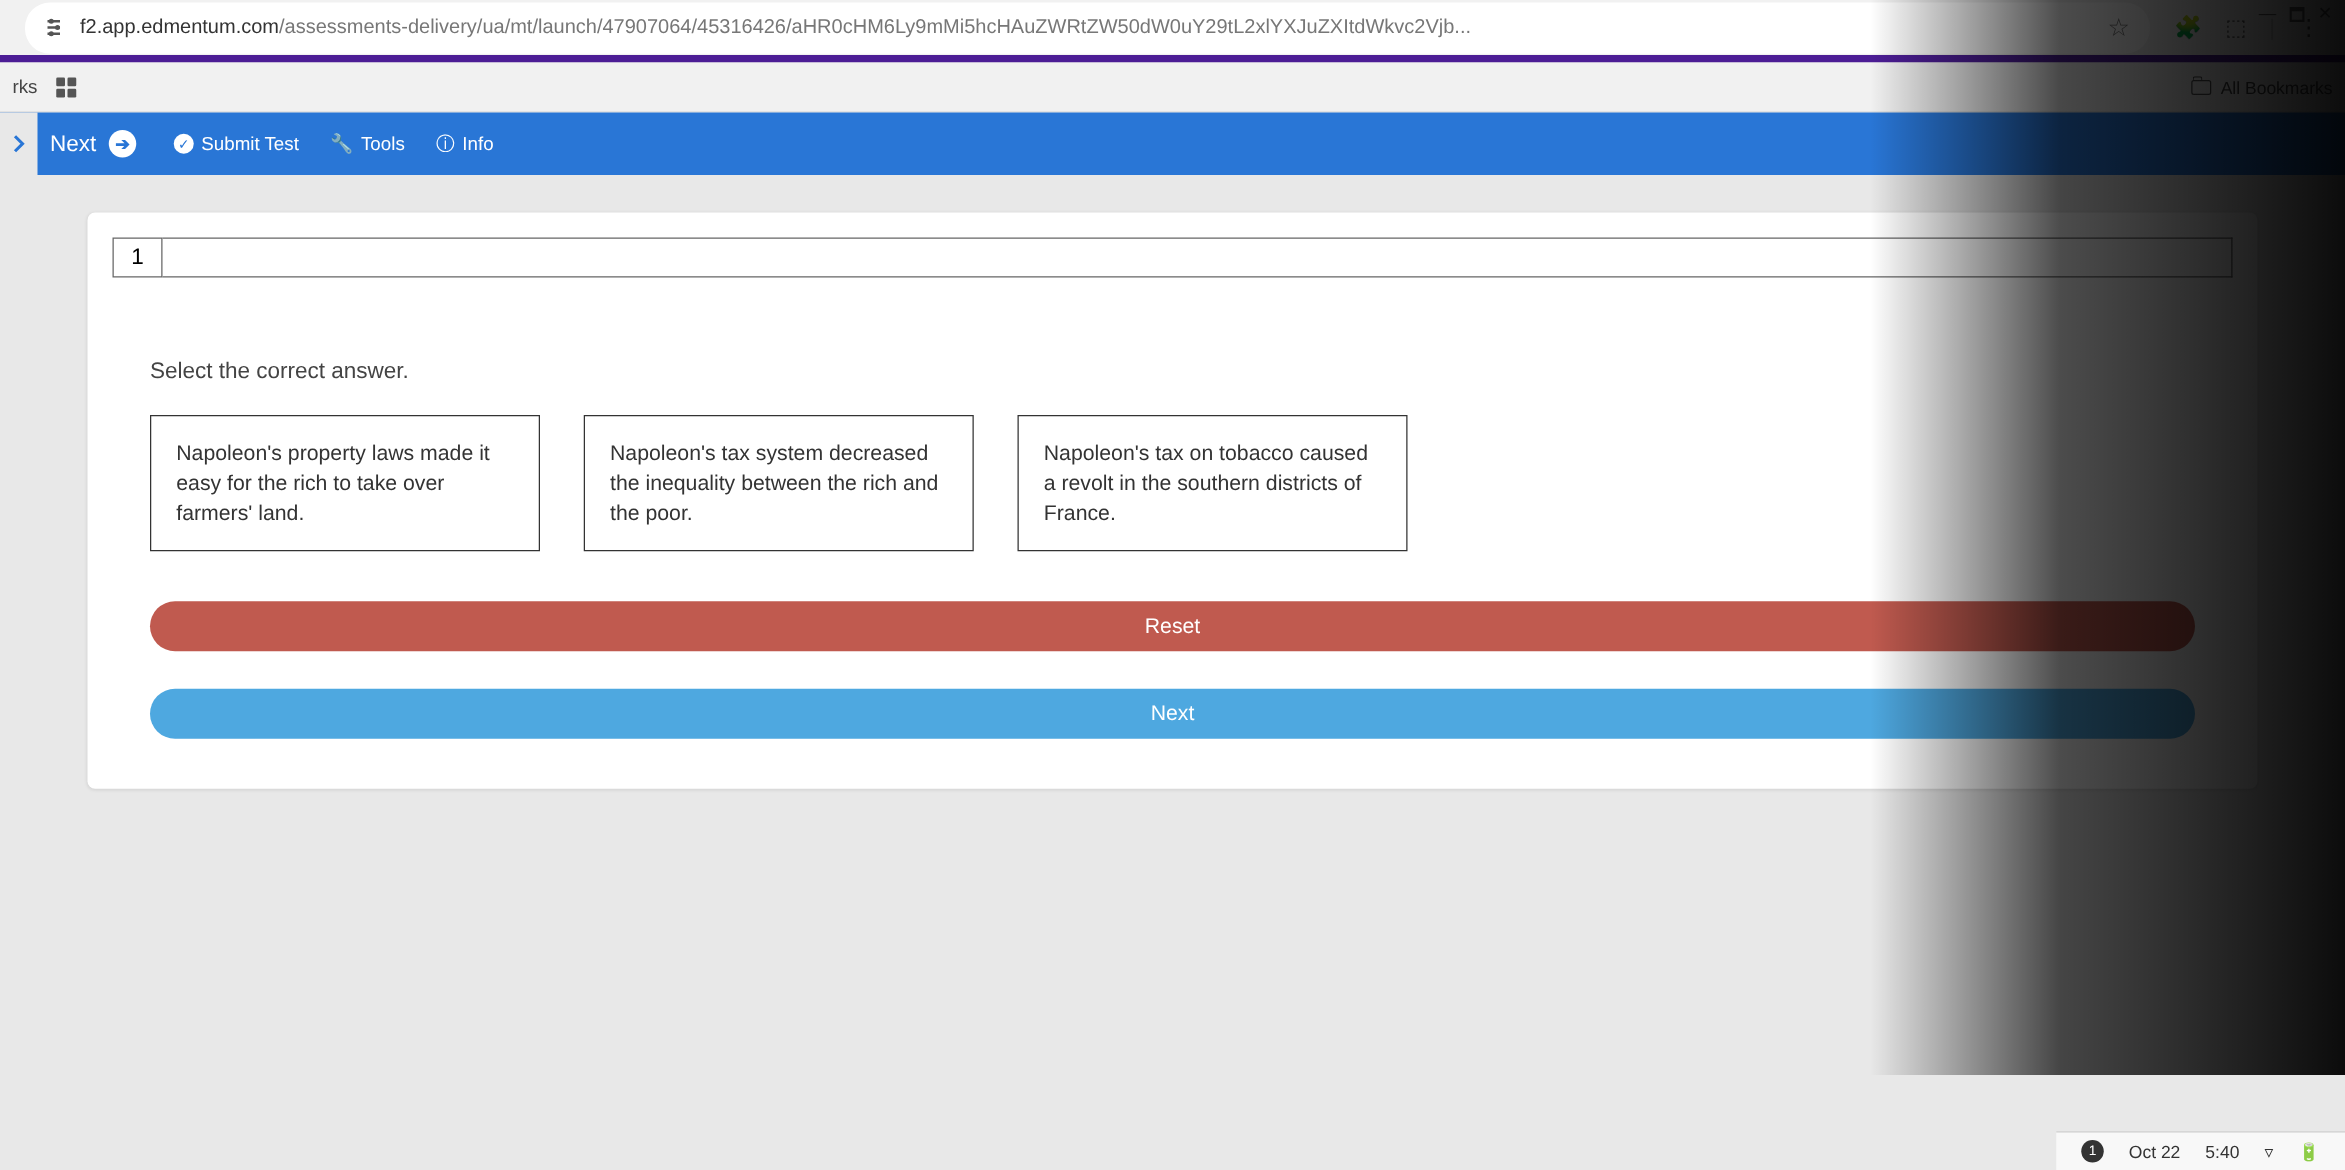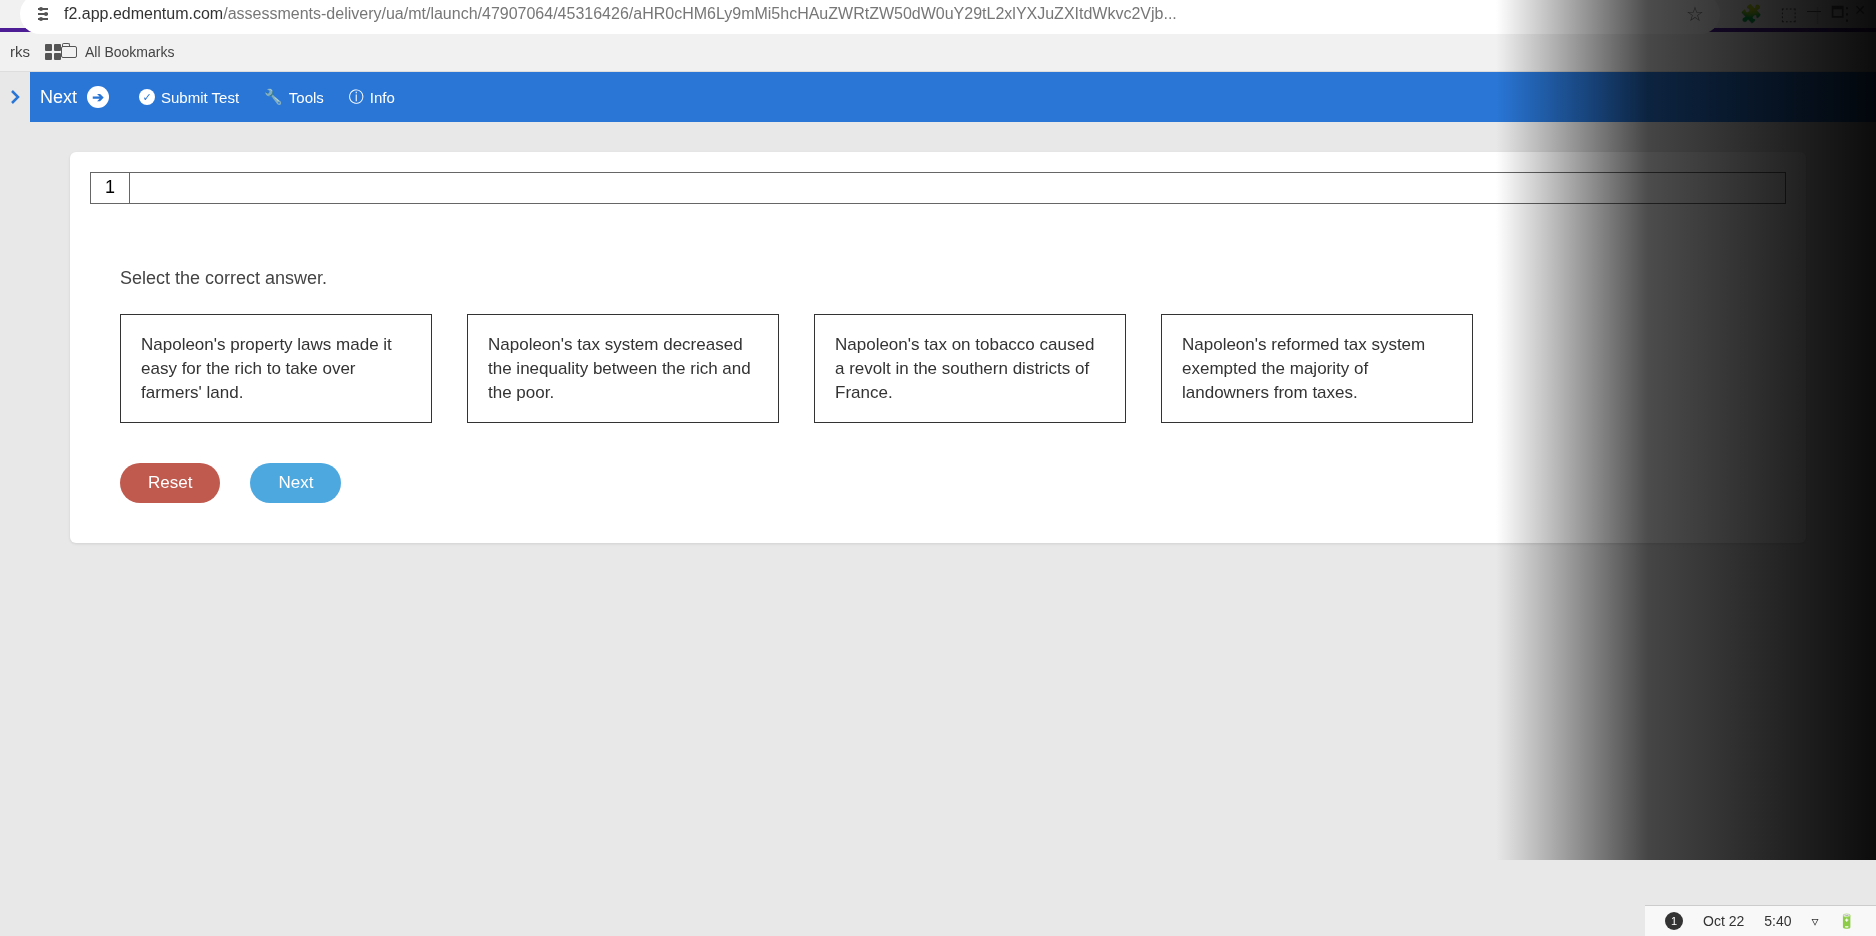--- a/index.html
+++ b/index.html
@@ -1,28 +1,28 @@
 <!DOCTYPE html>
 <html><head>
   <meta charset="utf-8">
   <style>
     * { margin: 0; padding: 0; box-sizing: border-box; font-family: Arial, sans-serif; }
     body { background: #e8e8e8; width: 1876px; height: 936px; overflow: hidden; position: relative; }
     
-    .browser-chrome { background: #f1f1f1; height: 32px; display: flex; align-items: center; padding: 0 20px; border-bottom: 4px solid #4c1d95; }
+    .browser-chrome { background: #f1f1f1; height: 50px; display: flex; align-items: center; padding: 0 20px; border-bottom: 6px solid #4c1d95; }
     .url-bar { flex: 1; background: #fff; border-radius: 20px; padding: 8px 16px; display: flex; align-items: center; gap: 10px; margin-right: 20px; }
     .site-icon { width: 18px; height: 18px; display: flex; align-items: center; justify-content: center; font-size: 12px; }
     .url-text { color: #333; font-size: 16px; flex: 1; white-space: nowrap; overflow: hidden; }
     .url-text .domain { color: #333; }
     .url-text .path { color: #777; }
     .browser-icons { display: flex; gap: 18px; align-items: center; color: #555; }
     .browser-icons span { cursor: pointer; font-size: 18px; }
     .window-controls { position: absolute; top: 2px; right: 10px; display: flex; gap: 10px; color: #666; font-size: 14px; }
     
-    .bookmarks-bar { background: #f1f1f1; height: 40px; display: flex; align-items: center; padding: 0 10px; justify-content: flex-start; border-bottom: 1px solid #ddd; }
+    .bookmarks-bar { background: #f1f1f1; height: 40px; display: flex; align-items: center; padding: 0 10px; justify-content: space-between; border-bottom: 1px solid #ddd; gap: 35px; }
     .bookmarks-left { display: flex; align-items: center; gap: 15px; color: #444; font-size: 15px; }
     .bookmarks-right { display: flex; align-items: center; gap: 8px; color: #444; font-size: 14px; }
     .grid-icon { display: inline-grid; grid-template-columns: 1fr 1fr; gap: 2px; width: 16px; height: 16px; }
     .grid-icon span { background: #555; border-radius: 1px; }
     
     .app-header { background: #2976d6; color: #fff; height: 50px; display: flex; align-items: center; padding: 0 30px; }
     .nav-arrow { width: 30px; height: 50px; display: flex; align-items: center; justify-content: center; background: #e8e8e8; color: #666; font-size: 24px; cursor: pointer; margin-left: -30px; margin-right: 10px; }
     .next-nav { display: flex; align-items: center; gap: 10px; font-size: 18px; margin-right: 30px; }
     .next-nav .circle-arrow { width: 22px; height: 22px; border-radius: 50%; background: #fff; color: #2976d6; display: flex; align-items: center; justify-content: center; font-size: 14px; font-weight: bold; }
     .test-title { font-size: 22px; font-weight: 300; flex: 1; }
@@ -37,21 +37,21 @@
     .q-num-box { border: 1px solid #666; padding: 4px 14px; font-size: 18px; background: #fff; }
     .q-line-box { border: 1px solid #666; border-left: none; flex: 1; height: 32px; }
     
     .question-body { padding: 20px 50px 40px 50px; }
     .instruction { font-size: 18px; color: #444; margin-bottom: 25px; margin-top: 24px; }
     .question-text { font-size: 18px; color: #333; margin-bottom: 35px; }
     
     .answers-row { display: flex; gap: 35px; margin-bottom: 40px; align-items: stretch; }
     .answer-box { border: 1.5px solid #333; padding: 18px 20px; width: 312px; font-size: 17px; color: #333; cursor: pointer; line-height: 1.4; display: flex; align-items: flex-start; }
     
-    .action-buttons { display: flex; gap: 30px; justify-content: flex-start; }
+    .action-buttons { display: flex; gap: 30px; justify-content: flex-end; flex-direction: column; }
     .btn { border: none; padding: 10px 28px; border-radius: 22px; font-size: 17px; color: #fff; cursor: pointer; font-weight: 500; }
     .btn-reset { background: #c05a4f; }
     .btn-next { background: #4ea8e0; }
     
     .taskbar { position: absolute; bottom: 0; right: 0; background: #f8f8f8; padding: 6px 20px; display: flex; align-items: center; gap: 20px; font-size: 14px; color: #333; border-top: 1px solid #ccc; }
     .taskbar .notif { width: 18px; height: 18px; background: #333; border-radius: 50%; color: #fff; display: flex; align-items: center; justify-content: center; font-size: 11px; }
     
     .dark-side { position: absolute; right: 0; top: 0; width: 380px; height: 860px; background: linear-gradient(90deg, rgba(0,0,0,0) 0%, rgba(0,0,0,0.7) 40%, rgba(0,0,0,0.95) 100%); pointer-events: none; }
     
     .folder-icon { width: 16px; height: 12px; border: 1.5px solid #555; border-radius: 2px; position: relative; display: inline-block; }
@@ -141,21 +141,20 @@
       <div class="q-line-box"></div>
     </div>
 
     <div class="question-body">
       <div class="instruction">Select the correct answer.</div>
 
       <div class="answers-row">
         <div class="answer-box">Napoleon's property laws made it easy for the rich to take over farmers' land.</div>
         <div class="answer-box">Napoleon's tax system decreased the inequality between the rich and the poor.</div>
         <div class="answer-box">Napoleon's tax on tobacco caused a revolt in the southern districts of France.</div>
-        <div class="answer-box">Napoleon's reformed tax system exempted the majority of landowners from taxes.</div>
       </div>
 
       <div class="action-buttons">
         <button class="btn btn-reset">Reset</button>
         <button class="btn btn-next">Next</button>
       </div>
     </div>
   </div>
 </div>
 

